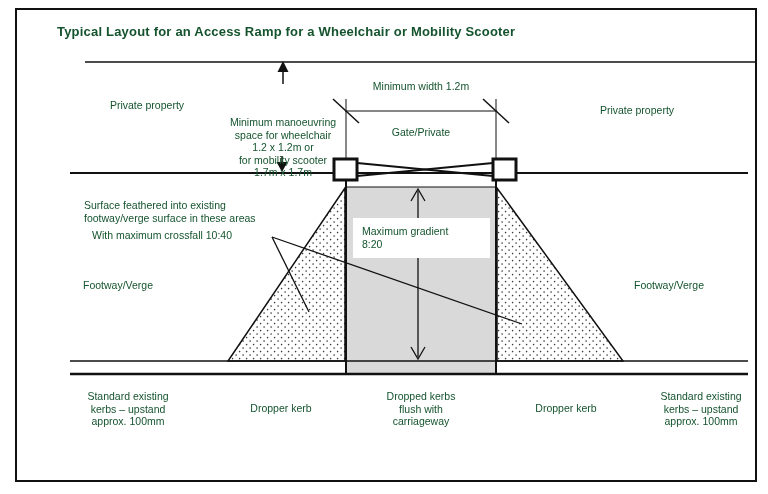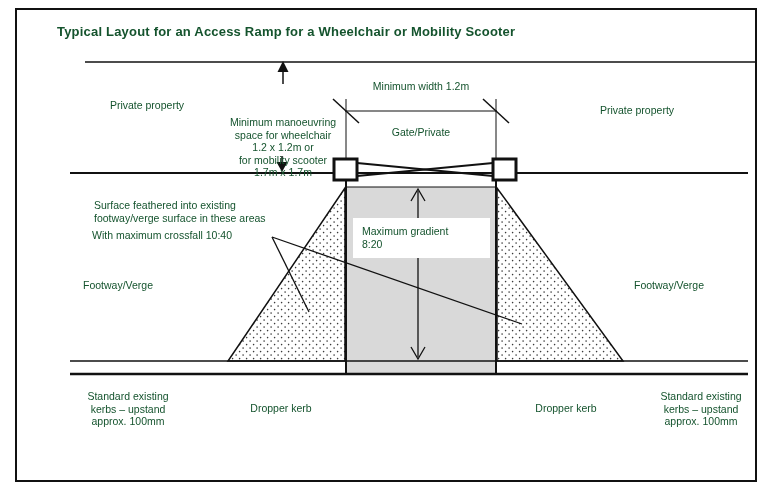--- a/index.html
+++ b/index.html
@@ -10,21 +10,21 @@
   .frame{position:absolute;left:15px;top:8px;width:738px;height:470px;border:2px solid #111;}
   svg.gfx{position:absolute;left:0;top:0;width:768px;height:494px;}
   .lbl{position:absolute;font-size:10.5px;line-height:12.5px;white-space:pre-line;}
   .ctr{text-align:center;}
   .title{position:absolute;left:57px;top:24px;font-size:13px;font-weight:bold;letter-spacing:.2px;}
   .pp-left{left:95px;top:99px;width:104px;}
   .manoeuvre{left:200px;top:84px;width:166px;margin-top:32px;}
   .minwidth{left:345px;top:80px;width:152px;}
   .gate{left:345px;top:126px;width:152px;}
   .pp-right{left:585px;top:104px;width:104px;}
-  .feathered{left:94px;top:199px;width:220px;}
+  .feathered{left:84px;top:199px;width:220px;}
   .crossfall{left:92px;top:229px;width:200px;}
   .fv-left{left:83px;top:279px;width:120px;}
   .fv-right{left:634px;top:279px;width:120px;}
   .gradbox{position:absolute;left:353px;top:218px;width:137px;height:40px;background:#fff;}
   .gradtxt{left:362px;top:225px;width:125px;}
   .kerb-std-l{left:72px;top:390px;width:112px;}
   .dropper-l{left:225px;top:402px;width:112px;}
   .dropped-c{left:365px;top:390px;width:112px;}
   .dropper-r{left:510px;top:402px;width:112px;}
   .kerb-std-r{left:645px;top:390px;width:112px;}
@@ -118,20 +118,23 @@
 
   <div class="lbl gradtxt">Maximum gradient
 8:20</div>
 
   <div class="lbl ctr kerb-std-l">Standard existing
 kerbs – upstand
 approx. 100mm</div>
 
   <div class="lbl ctr dropper-l">Dropper kerb</div>
 
+  <div class="lbl ctr dropped-c">Dropped kerbs
+flush with
+carriageway</div>
 
   <div class="lbl ctr dropper-r">Dropper kerb</div>
 
   <div class="lbl ctr kerb-std-r">Standard existing
 kerbs – upstand
 approx. 100mm</div>
 
 </div>
 
 </body></html>

